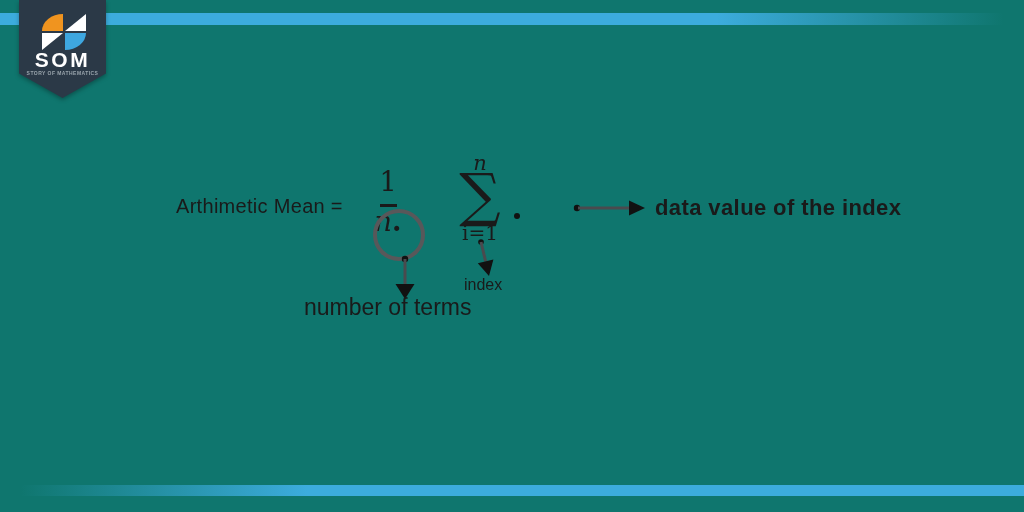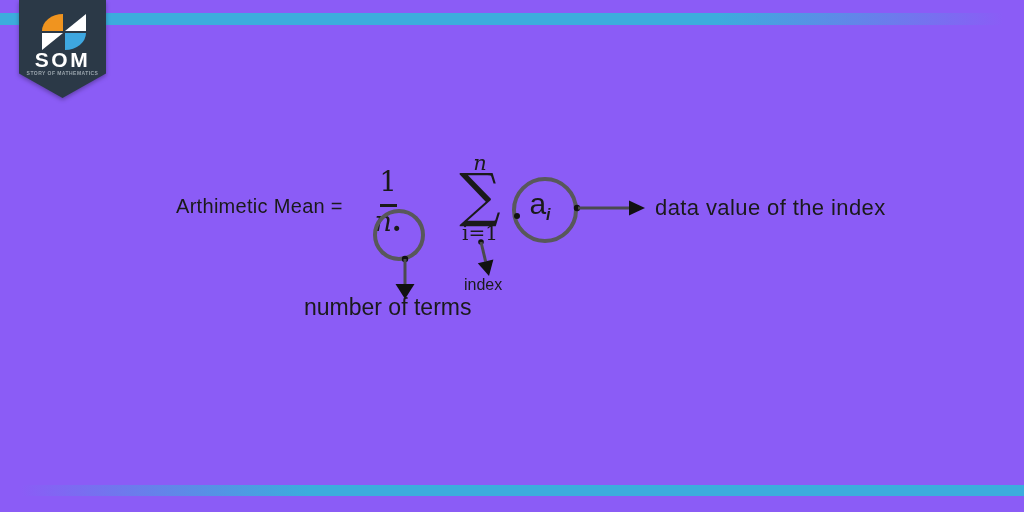--- a/index.html
+++ b/index.html
@@ -1,20 +1,20 @@
 <!DOCTYPE html>
 <html style="--stripe-blue: #3cacdd; --navy: #2b3947; --orange: #f0941f; --logo-blue: #3ea7e0; --circle-stroke: #58585a; --arrow: #4a4a4e; --arrowhead: #111111; --ink: #1a1a1a; --subtext: #9aa5ad;"><head>
 <meta charset="utf-8">
 <style>
   html, body { margin: 0; padding: 0; background: #ffffff; }
   .stage {
     position: relative;
     width: 1024px;
     height: 512px;
-    background: #8b5cf6;
+    background: #0f766e;
     overflow: hidden;
     font-family: "Liberation Sans", sans-serif;
     color: var(--ink);
   }
   
   .stripe-top {
     position: absolute; left: 0; top: 13px; width: 1024px; height: 12px;
     background: linear-gradient(to right,
       var(--stripe-blue) 0%, var(--stripe-blue) 70%,
       rgba(60,172,221,0.0) 98%);
@@ -75,21 +75,21 @@
             display: flex; align-items: center; justify-content: center; }
   .term { transform: translate(-5px, -6px); font-size: 30px; line-height: 30px; }
   .term sub { font-size: 16px; font-weight: bold; font-style: italic;
               vertical-align: -6px; line-height: 0; }
   
   .lbl-terms { left: 304px; top: 294px; width: 195px; 
                font-size: 23px; line-height: 26px; }
   .lbl-index { left: 464px; top: 272px; width: 72px; 
                font-size: 16px; line-height: 26px; }
   .lbl-datavalue { left: 655px; top: 195px; font-size: 22px; line-height: 25px;
-                   letter-spacing: 0.4px; }
+                   letter-spacing: 0.4px; font-weight: bold; }
   
   .arrows { position: absolute; left: 0; top: 0; width: 1024px; height: 512px;
             pointer-events: none; }
 </style>
 </head>
 <body>
 
 <div class="stage">
 
   <div class="stripe-top"></div>
@@ -113,23 +113,20 @@
   <div class="txt serif frac-num">1</div>
   <div class="frac-bar"></div>
   <div class="txt serif frac-den"><span>n</span><span class="den-dot">.</span></div>
 
   <div class="txt serif sigma-upper">n</div>
   <div class="txt serif sigma-sym">∑</div>
   <div class="txt serif sigma-lower">i=1</div>
 
   <div class="ring ring-n"></div>
 
-  <div class="ring ring-a">
-    <span class="term"><span>a</span><sub>i</sub></span>
-  </div>
 
   <svg class="arrows" viewBox="0 0 1024 512">
 
     <circle cx="405" cy="259" r="3.2" style="fill: var(--arrowhead);"></circle>
     <line x1="405" y1="259" x2="405" y2="285" style="stroke: var(--arrow); stroke-width: 3;"></line>
     <polygon points="395.5,284 414.5,284 405,299" style="fill: var(--arrowhead);"></polygon>
 
     <circle cx="481" cy="242" r="2.8" style="fill: var(--arrowhead);"></circle>
     <line x1="481" y1="242" x2="485.6" y2="261.4" style="stroke: var(--arrow); stroke-width: 3;"></line>
     <polygon points="477.8,263.2 493.4,259.6 489,276" style="fill: var(--arrowhead);"></polygon>

